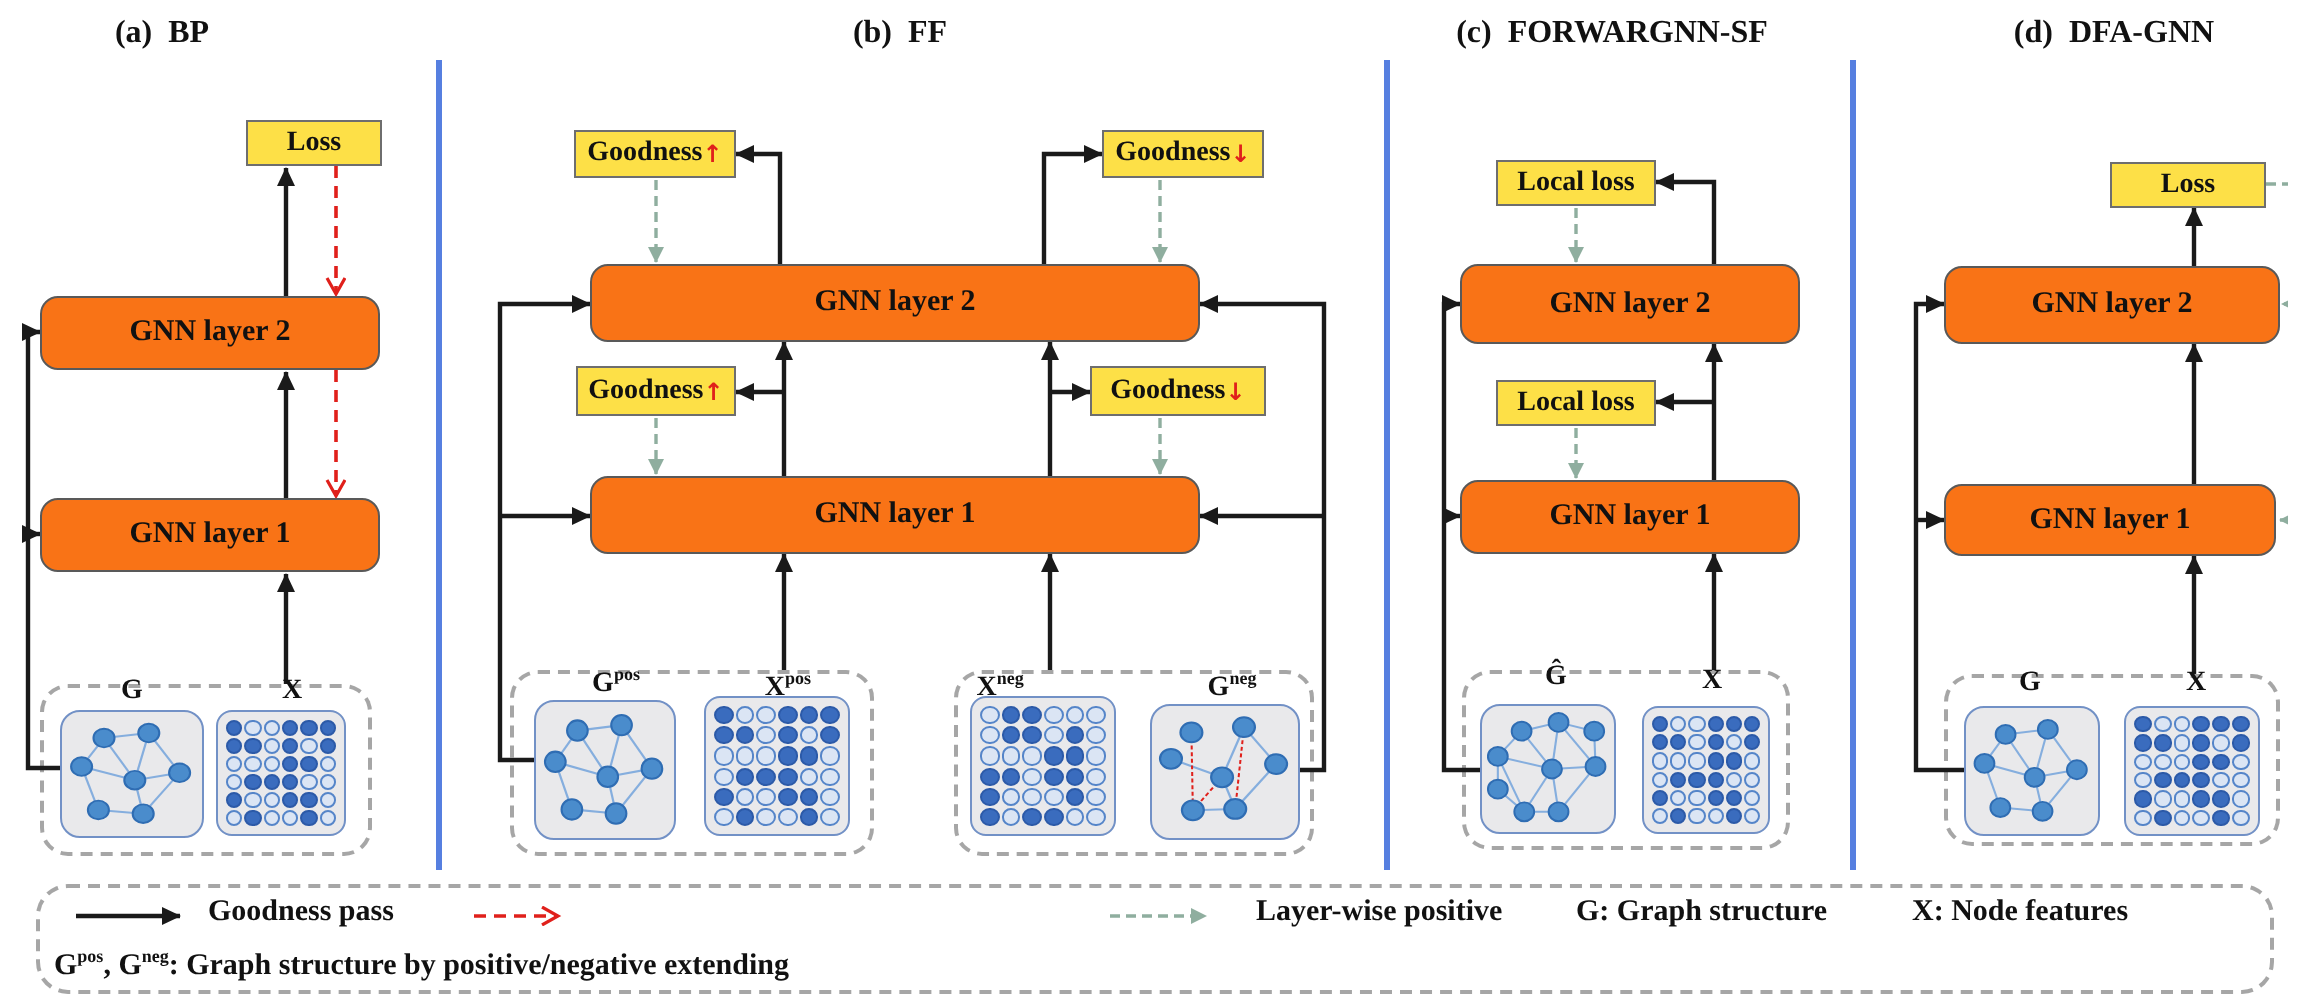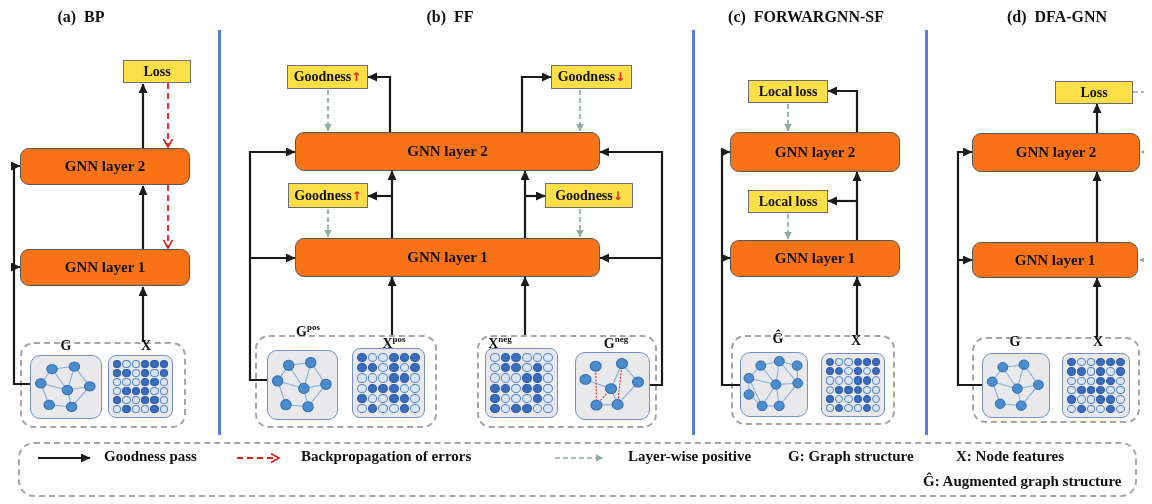--- a/index.html
+++ b/index.html
@@ -202,21 +202,21 @@
 
   <div class="ptitle" style="left:450px">(b)  FF</div>
   <div class="sbox" style="left:287px;top:65px;width:81px;height:24px"><span>Goodness</span><span class="red-arr">↑</span></div>
   <div class="sbox" style="left:551px;top:65px;width:81px;height:24px"><span>Goodness</span><span class="red-arr">↓</span></div>
   <div class="sbox" style="left:288px;top:183px;width:80px;height:25px"><span>Goodness</span><span class="red-arr">↑</span></div>
   <div class="sbox" style="left:545px;top:183px;width:88px;height:25px"><span>Goodness</span><span class="red-arr">↓</span></div>
   <div class="gnn" style="left:295px;top:132px;width:305px;height:39px">GNN layer 2</div>
   <div class="gnn" style="left:295px;top:238px;width:305px;height:39px">GNN layer 1</div>
   <div class="cont" style="left:255px;top:335px;width:182px;height:93px"></div>
   <div class="cont" style="left:477px;top:335px;width:180px;height:93px"></div>
-  <div class="clabel" style="left:308px;top:320px"><span>G</span><sup>pos</sup></div>
+  <div class="clabel" style="left:308px;top:330px"><span>G</span><sup>pos</sup></div>
   <div class="clabel" style="left:394px;top:332px"><span>X</span><sup>pos</sup></div>
   <div class="clabel" style="left:500px;top:332px"><span>X</span><sup>neg</sup></div>
   <div class="clabel" style="left:616px;top:332px"><span>G</span><sup>neg</sup></div>
   <svg class="graphbox" style="left:267px;top:350px;width:71px;height:70px" viewBox="0 0 100 100" preserveAspectRatio="none">
       <line x1="30" y1="21" x2="62" y2="17" class="gedge"></line>
       <line x1="30" y1="21" x2="14" y2="44" class="gedge"></line>
       <line x1="30" y1="21" x2="52" y2="55" class="gedge"></line>
       <line x1="62" y1="17" x2="52" y2="55" class="gedge"></line>
       <line x1="62" y1="17" x2="84" y2="49" class="gedge"></line>
       <line x1="14" y1="44" x2="52" y2="55" class="gedge"></line>
@@ -469,23 +469,22 @@
     </div>
 
   <div id="legend">
     <svg class="lsvg" style="left:14px;top:8px" width="66" height="12">
         <path class="fw" marker-end="url(#m-black)" d="M4,6 H56"></path>
       </svg>
     <div class="litem" style="left:84px;top:4px">Goodness pass</div>
     <svg class="lsvg" style="left:213px;top:9px" width="56" height="10">
         <path class="bp" marker-end="url(#m-red)" d="M4,5 H46"></path>
       </svg>
-    <div class="litem" style="left:281px;top:4px">Backpropagation of errors</div>
     <svg class="lsvg" style="left:531px;top:9px" width="62" height="10">
         <path class="lw" marker-end="url(#m-green)" d="M4,5 H52"></path>
       </svg>
     <div class="litem" style="left:608px;top:4px">Layer-wise positive</div>
     <div class="litem" style="left:768px;top:4px">G: Graph structure</div>
     <div class="litem" style="left:936px;top:4px">X: Node features</div>
-    <div class="litem" style="left:903px;top:29px">Ĝ: Augmented graph structure</div>
+    <div class="litem" style="left:7px;top:29px"><span>G</span><sup>pos</sup><span>, G</span><sup>neg</sup><span>: Graph structure by positive/negative extending</span></div>
   </div>
 
 </div>
 
 </body></html>

